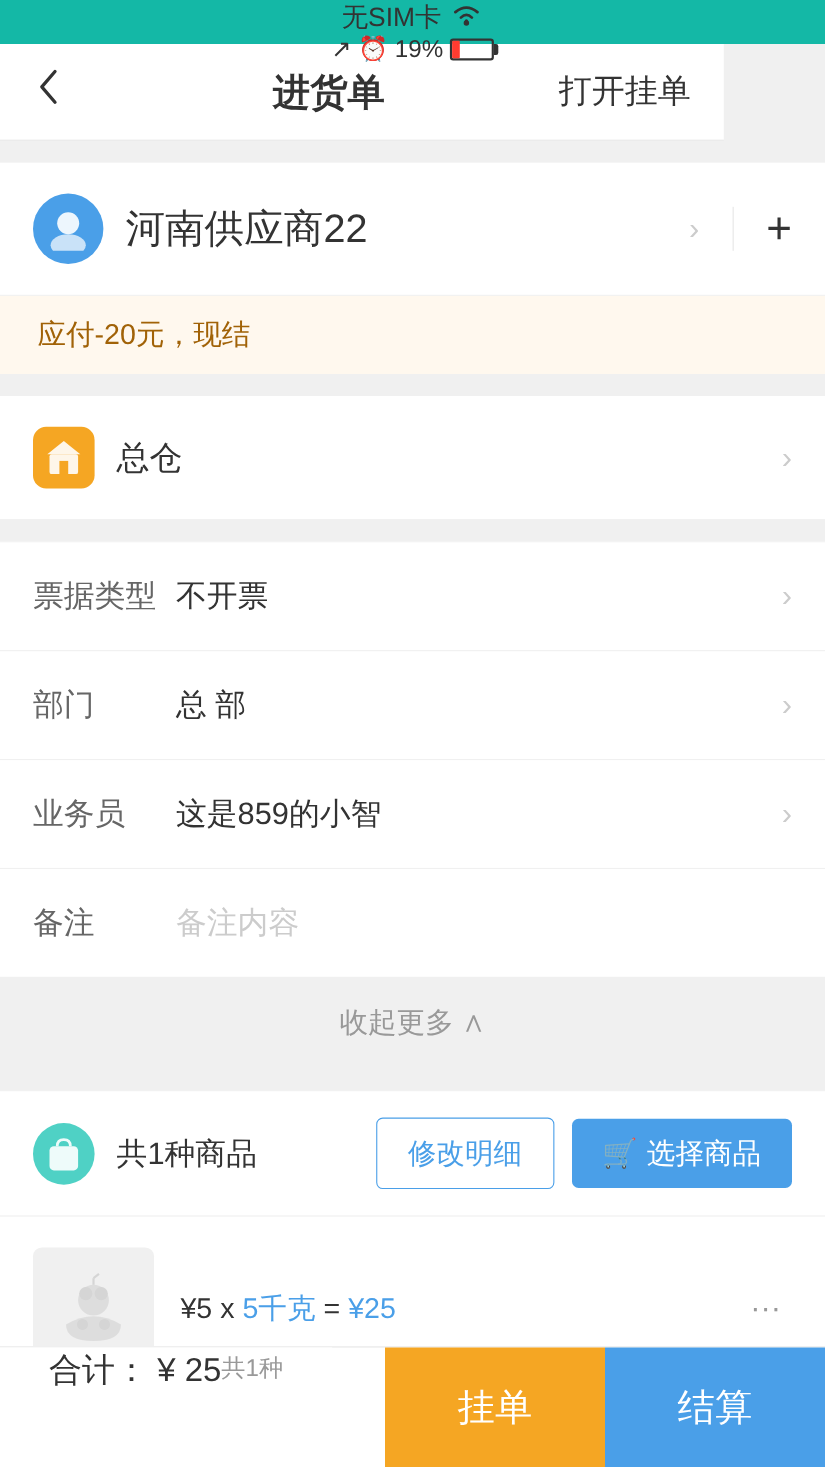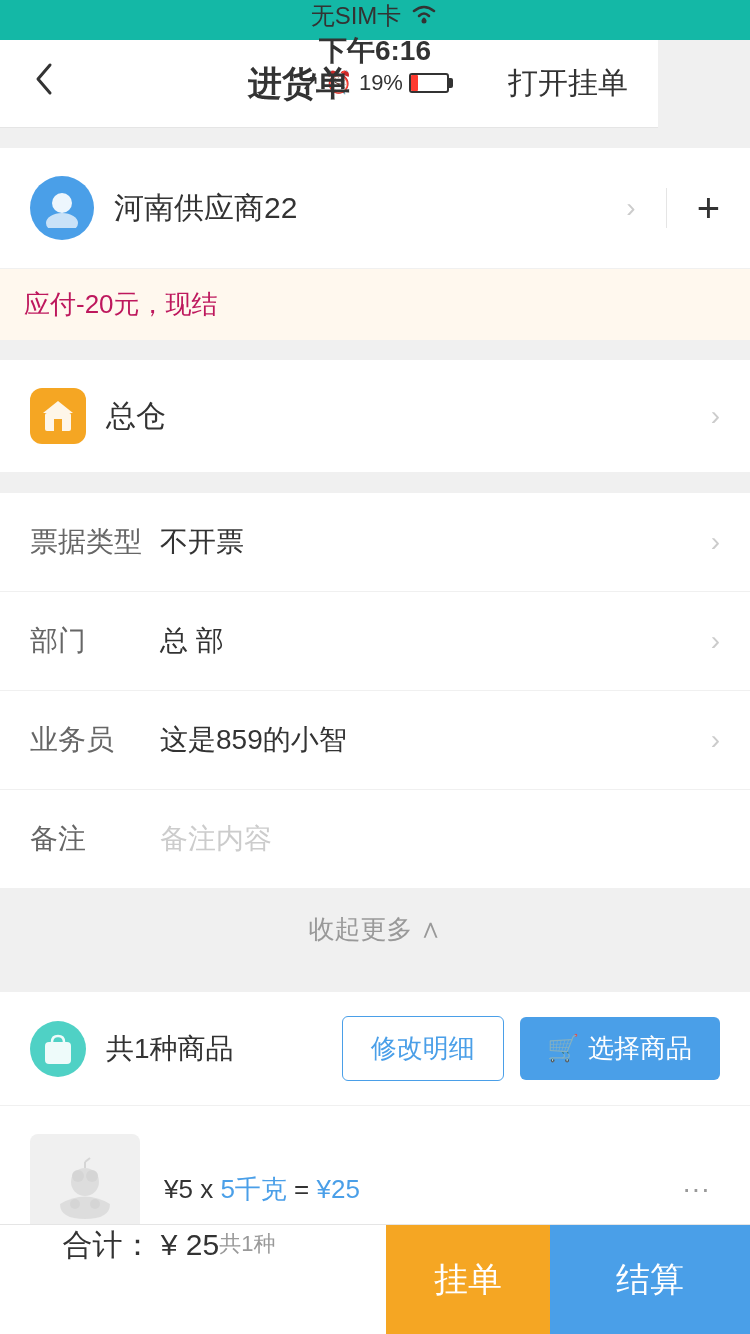--- a/index.html
+++ b/index.html
@@ -112,21 +112,21 @@
       display: flex;
       align-items: center;
       justify-content: center;
       color: #fff;
       font-size: 36px;
       margin-right: 20px;
       flex-shrink: 0;
     }
     .supplier-name {
       flex: 1;
-      font-size: 30px;
+      font-size: 36px;
       color: #333;
     }
     .chevron-icon {
       color: #ccc;
       font-size: 28px;
     }
     .divider-v {
       width: 1px;
       height: 40px;
       background: #e5e5e5;
@@ -134,23 +134,23 @@
     }
     .plus-icon {
       color: #333;
       font-size: 40px;
       font-weight: 300;
     }
 
     
     .notice-row {
       background: #fff8ee;
-      padding: 18px 24px;
+      padding: 18px 34px;
       font-size: 26px;
-      color: #be185d;
+      color: #a16207;
     }
 
     
     .warehouse-row {
       display: flex;
       align-items: center;
       padding: 28px 30px;
       background: #fff;
     }
     .warehouse-icon {
@@ -326,21 +326,21 @@
     .total-main {
       font-size: 30px;
       color: #333;
     }
     .total-sub {
       font-size: 22px;
       color: #999;
       margin-top: 4px;
     }
     .btn-hang {
-      width: 164px;
+      width: 200px;
       background: #f5a623;
       color: #fff;
       font-size: 34px;
       display: flex;
       align-items: center;
       justify-content: center;
       cursor: pointer;
       font-weight: 500;
       margin-left: 48px;
     }
@@ -364,21 +364,20 @@
     <span>无SIM卡</span>
     <span>
       <svg width="30" height="22" viewBox="0 0 30 22">
         <path d="M15 18 Q15 16 15 18" stroke="#333" stroke-width="3" fill="none"></path>
         <path d="M10 14 Q15 9 20 14" stroke="#333" stroke-width="2.5" fill="none" stroke-linecap="round"></path>
         <path d="M5 9 Q15 1 25 9" stroke="#333" stroke-width="2.5" fill="none" stroke-linecap="round"></path>
         <circle cx="15" cy="19" r="2.5" fill="#333"></circle>
       </svg>
     </span>
   </div>
-  <div class="status-center">下午6:16</div>
   <div class="status-right">
     <span>↗</span>
     <span>⏰</span>
     <span>19%</span>
     <div class="battery-icon">
       <div class="battery-fill"></div>
     </div>
   </div>
 </div>
 

